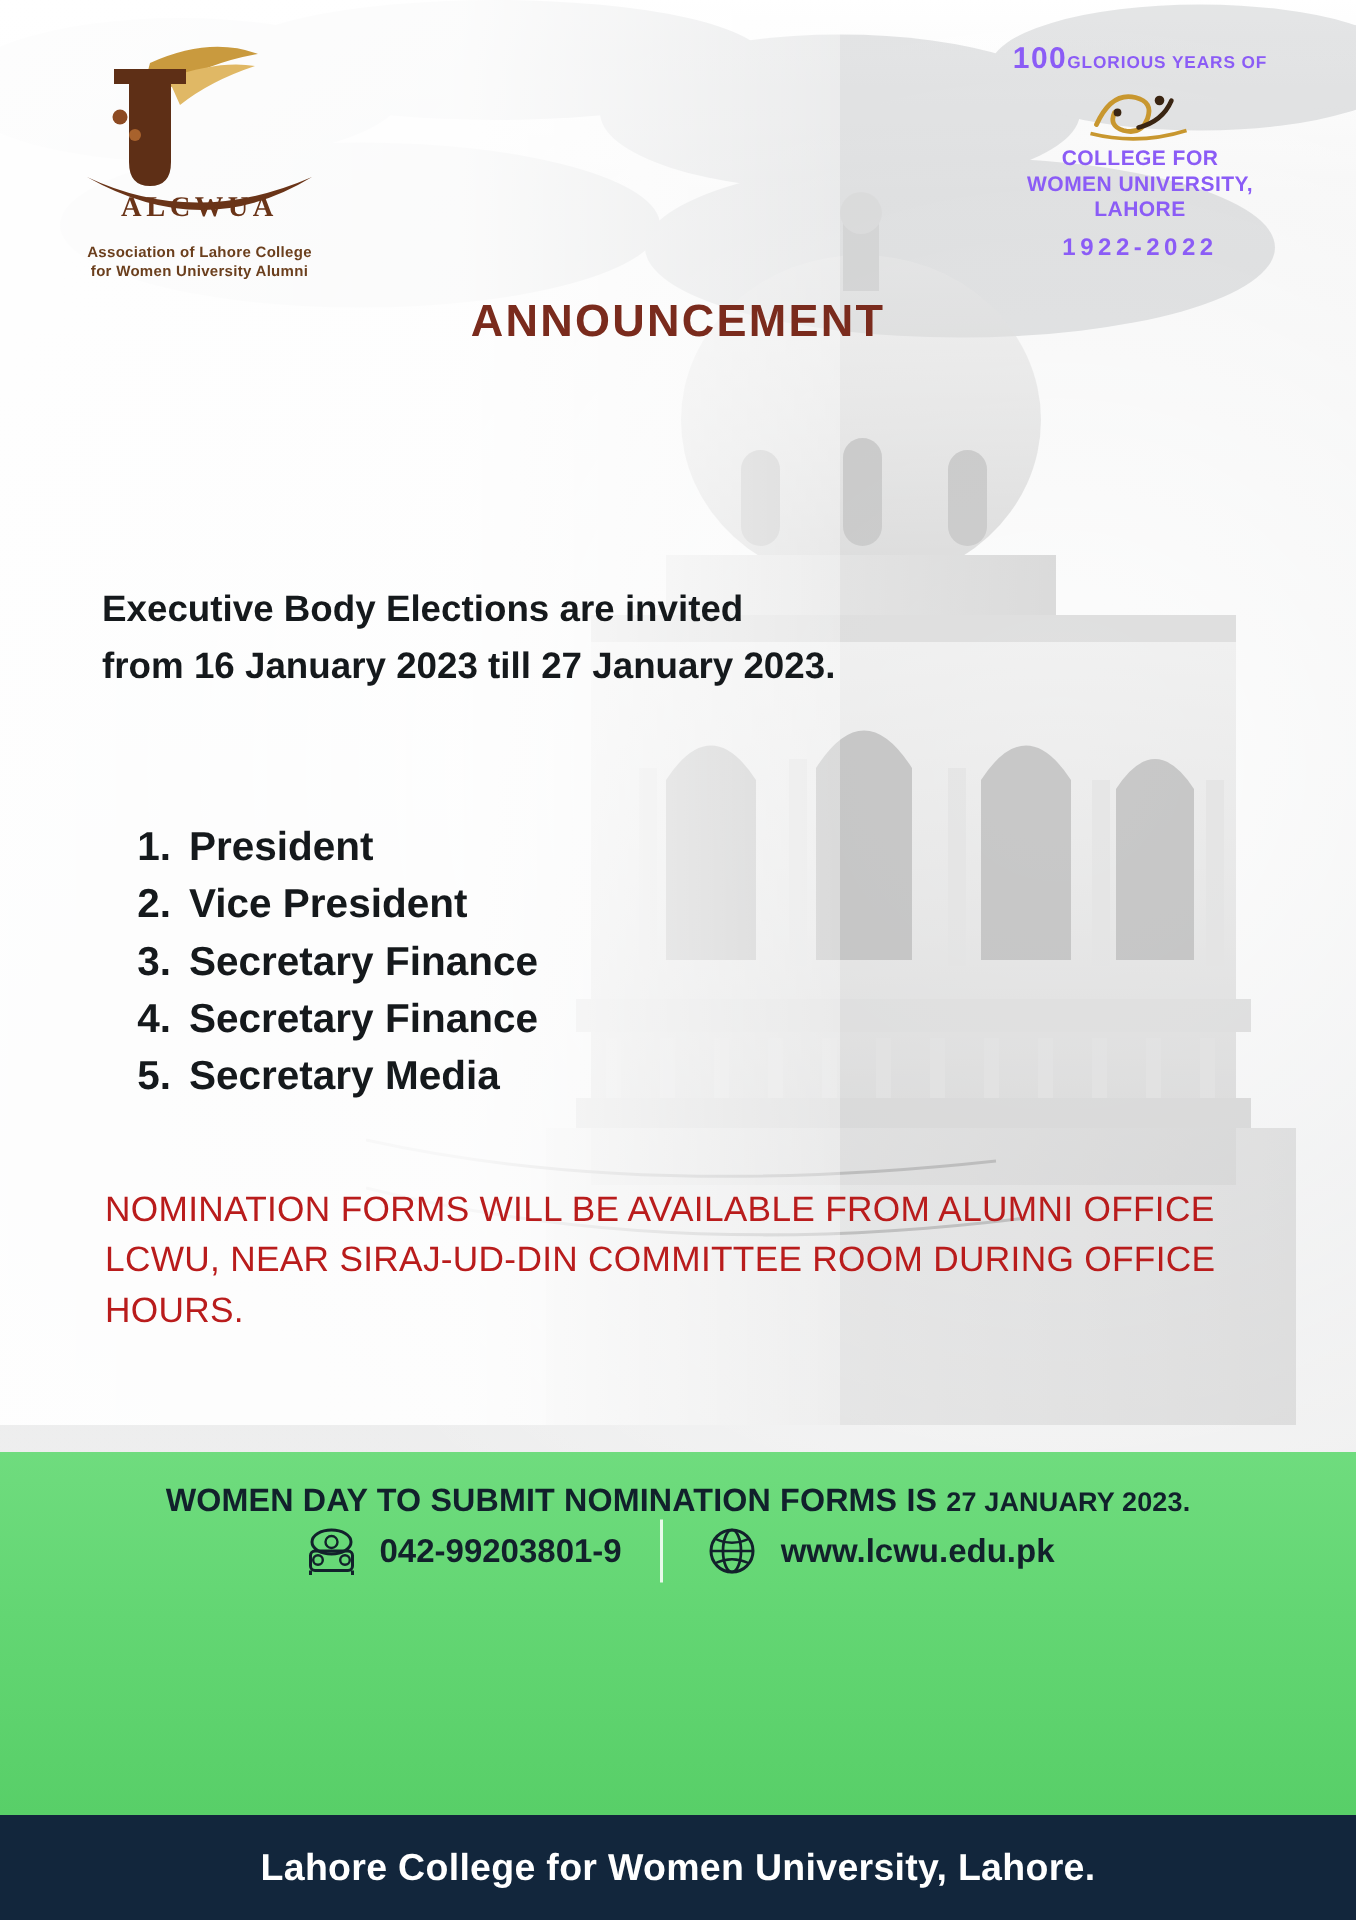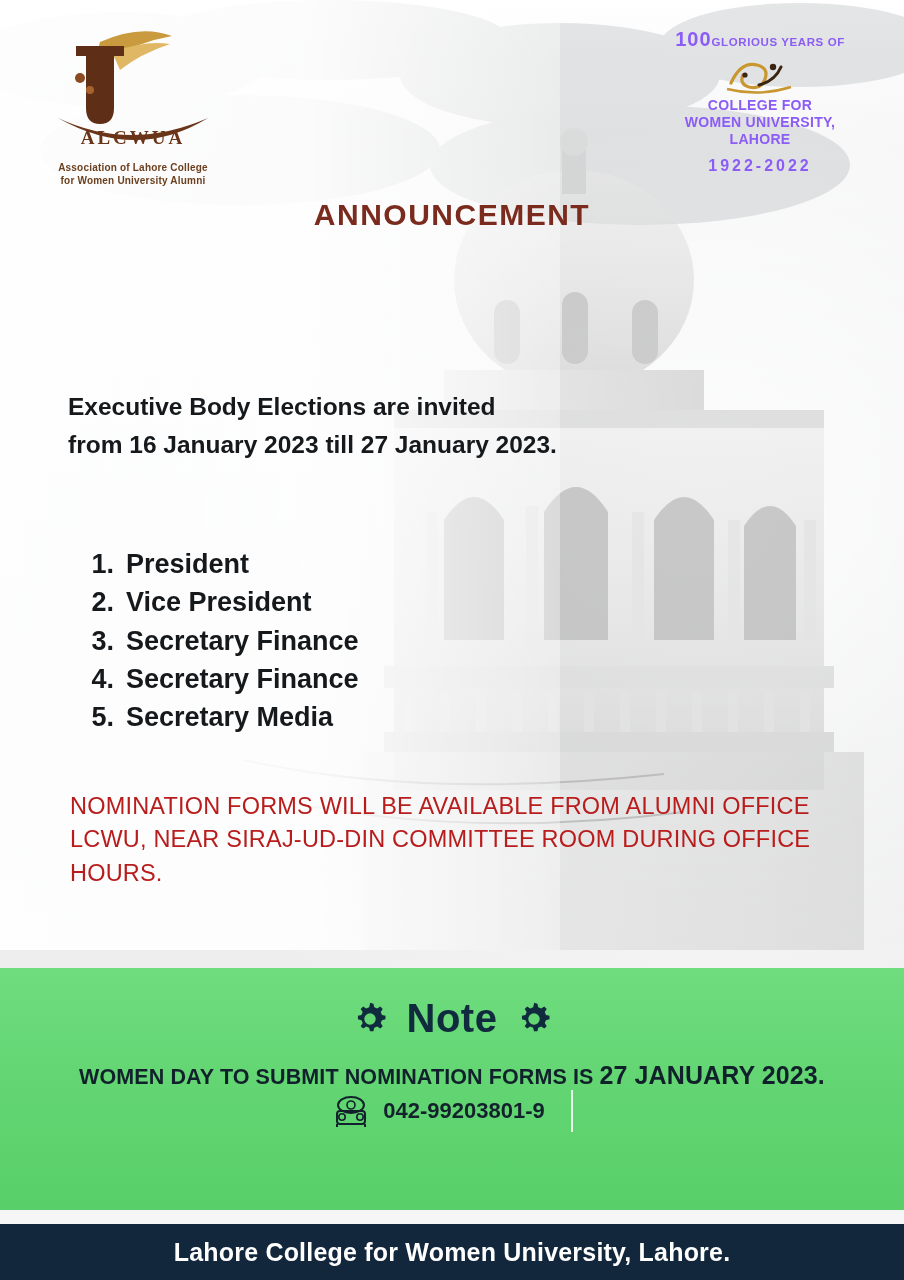--- a/index.html
+++ b/index.html
@@ -187,21 +187,21 @@
   .gear { width: 38px; height: 38px; display:block; }
 
   .note-line {
     margin-top: 20px;
     text-align: center;
     font-size: 21.5px;
     font-weight: 700;
     color: #11212b;
     letter-spacing: .1px;
   }
-  .note-line .date { font-size: 25px; font-weight: 800; }
+  .note-line .date { font-size: 18px; font-weight: 800; }
 
   .contact {
     display: flex;
     align-items: center;
     justify-content: center;
     gap: 26px;
     color: #12212b;
   }
   .contact .item {
     display: flex;
@@ -215,21 +215,21 @@
     height: 42px;
     background: rgba(255,255,255,0.85);
   }
   .ic { width: 40px; height: 40px; display:block; }
 
   
   .footer {
     position: absolute;
     left: 0; right: 0;
     bottom: 0;
-    height: 56px;
+    height: 70px;
     background: #12263c;
     display: flex;
     align-items: center;
     justify-content: center;
   }
   .footer .txt {
     color: #ffffff;
     font-size: 25px;
     font-weight: 700;
     letter-spacing: .2px;
@@ -382,50 +382,49 @@
       <div class="row">
         <span class="num">5.</span>
         <span>Secretary Media</span>
       </div>
     </div>
 
     <div class="forms-note">NOMINATION FORMS WILL BE AVAILABLE FROM ALUMNI OFFICE LCWU, NEAR SIRAJ-UD-DIN COMMITTEE ROOM DURING OFFICE HOURS.</div>
   </div>
 
   <div class="note-band">
-    <div class="note-head">
-      <svg class="gear" viewBox="0 0 40 40">
-        <path fill="#0f2b3d" d="M20 3 l3.6 1 .9 3.7 3.1 1.3 3.2-2.1 2.6 2.6 -2.1 3.2 1.3 3.1 3.7 .9 0 3.6 -3.7 .9 -1.3 3.1 2.1 3.2 -2.6 2.6 -3.2-2.1 -3.1 1.3 -.9 3.7 -3.6 0 -.9-3.7 -3.1-1.3 -3.2 2.1 -2.6-2.6 2.1-3.2 -1.3-3.1 -3.7-.9 0-3.6 3.7-.9 1.3-3.1 -2.1-3.2 2.6-2.6 3.2 2.1 3.1-1.3 .9-3.7 z"></path>
-        <circle cx="20" cy="20" r="6" fill="#63d673"></circle>
-      </svg>
-      <div class="word">Note</div>
-      <svg class="gear" viewBox="0 0 40 40">
-        <path fill="#0f2b3d" d="M20 3 l3.6 1 .9 3.7 3.1 1.3 3.2-2.1 2.6 2.6 -2.1 3.2 1.3 3.1 3.7 .9 0 3.6 -3.7 .9 -1.3 3.1 2.1 3.2 -2.6 2.6 -3.2-2.1 -3.1 1.3 -.9 3.7 -3.6 0 -.9-3.7 -3.1-1.3 -3.2 2.1 -2.6-2.6 2.1-3.2 -1.3-3.1 -3.7-.9 0-3.6 3.7-.9 1.3-3.1 -2.1-3.2 2.6-2.6 3.2 2.1 3.1-1.3 .9-3.7 z"></path>
-        <circle cx="20" cy="20" r="6" fill="#63d673"></circle>
-      </svg>
-    </div>
 
     <div class="note-line">
       <span>WOMEN DAY TO SUBMIT NOMINATION FORMS IS </span><span class="date">27 JANUARY 2023.</span>
     </div>
 
     <div class="contact">
       <div class="item">
         <svg class="ic" viewBox="0 0 40 40">
           <rect x="6" y="20" width="28" height="13" rx="3" fill="none" stroke="#12212b" stroke-width="2"></rect>
           <ellipse cx="20" cy="14" rx="13" ry="8" fill="none" stroke="#12212b" stroke-width="2"></ellipse>
           <circle cx="20" cy="14" r="4" fill="none" stroke="#12212b" stroke-width="1.6"></circle>
           <circle cx="11" cy="26" r="3.2" fill="none" stroke="#12212b" stroke-width="1.6"></circle>
           <circle cx="29" cy="26" r="3.2" fill="none" stroke="#12212b" stroke-width="1.6"></circle>
           <line x1="6" y1="33" x2="6" y2="36" stroke="#12212b" stroke-width="2"></line>
           <line x1="34" y1="33" x2="34" y2="36" stroke="#12212b" stroke-width="2"></line>
         </svg>
         <span>042-99203801-9</span>
       </div>
       <div class="divider"></div>
+      <div class="item">
+        <svg class="ic" viewBox="0 0 40 40">
+          <circle cx="20" cy="20" r="14" fill="none" stroke="#12212b" stroke-width="2"></circle>
+          <ellipse cx="20" cy="20" rx="6" ry="14" fill="none" stroke="#12212b" stroke-width="1.8"></ellipse>
+          <line x1="6" y1="20" x2="34" y2="20" stroke="#12212b" stroke-width="1.8"></line>
+          <path d="M9 12 q11 5 22 0" fill="none" stroke="#12212b" stroke-width="1.6"></path>
+          <path d="M9 28 q11 -5 22 0" fill="none" stroke="#12212b" stroke-width="1.6"></path>
+        </svg>
+        <span>www.lcwu.edu.pk</span>
+      </div>
     </div>
   </div>
 
   <div class="footer">
     <div class="txt">Lahore College for Women University, Lahore.</div>
   </div>
 
 </div>
 
 </body></html>

